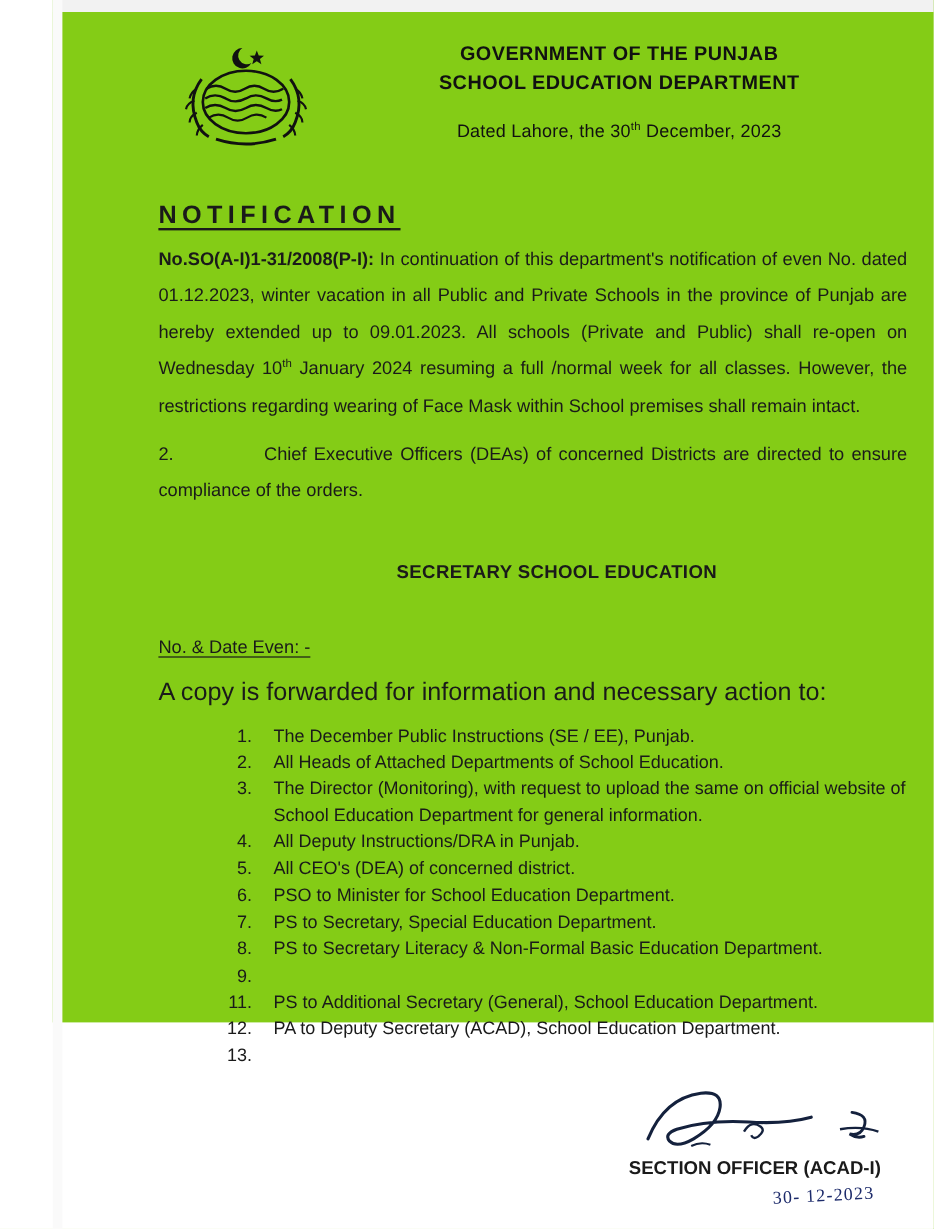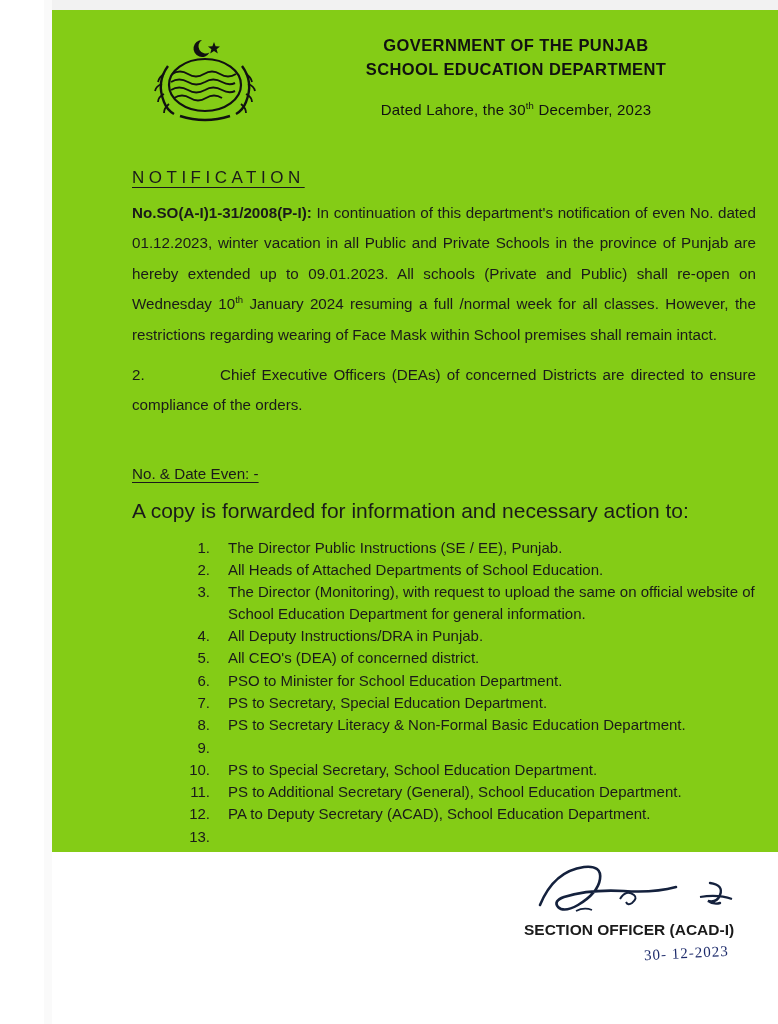--- a/index.html
+++ b/index.html
@@ -70,22 +70,22 @@
     letter-spacing: 0.2px;
   }
   .dated-line sup { font-size: 9.5px; vertical-align: super; }
 
   
   .body-wrap {
     padding: 0 66px 0 88px;
   }
   .notif-title {
     margin-top: 42px;
-    font-weight: normal;
-    font-size: 17px;
+    font-weight: bold;
+    font-size: 21px;
     letter-spacing: 4.5px;
     text-decoration: underline;
     text-underline-offset: 4px;
     display: inline-block;
   }
   p.para {
     font-size: 15.2px;
     line-height: 2.0;
     text-align: justify;
     margin: 10px 0 0 0;
@@ -214,29 +214,30 @@
   </div>
 
   <div class="body-wrap">
 
     <div class="notif-title">NOTIFICATION</div>
 
     <p class="para"><span class="ref-no">No.SO(A-I)1-31/2008(P-I):</span><span> In continuation of this department's notification of even No. dated 01.12.2023, winter vacation in all Public and Private Schools in the province of Punjab are hereby extended up to 09.01.2023. All schools (Private and Public) shall re-open on Wednesday 10</span><sup>th</sup><span> January 2024 resuming a full /normal week for all classes. However, the restrictions regarding wearing of Face Mask within School premises shall remain intact.</span></p>
 
     <p class="para para-2"><span class="num">2.</span><span>Chief Executive Officers (DEAs) of concerned Districts are directed to ensure compliance of the orders.</span></p>
 
+    <div class="signatory">SECRETARY SCHOOL EDUCATION</div>
 
     <div class="no-date">No. &amp; Date Even: -</div>
 
     <div class="copy-line">A copy is forwarded for information and necessary action to:</div>
 
     <ol class="dist">
       <li>
           <span class="idx">1.</span>
-          <span class="txt">The Director Public Instructions (SE / EE), Punjab.</span>
+          <span class="txt">The December Public Instructions (SE / EE), Punjab.</span>
         </li>
       <li>
           <span class="idx">2.</span>
           <span class="txt">All Heads of Attached Departments of School Education.</span>
         </li>
       <li>
           <span class="idx">3.</span>
           <span class="txt">The Director (Monitoring), with request to upload the same on official website of School Education Department for general information.</span>
         </li>
       <li>
@@ -254,24 +255,20 @@
       <li>
           <span class="idx">7.</span>
           <span class="txt">PS to Secretary, Special Education Department.</span>
         </li>
       <li>
           <span class="idx">8.</span>
           <span class="txt">PS to Secretary Literacy &amp; Non-Formal Basic Education Department.</span>
         </li>
       <li>
           <span class="idx">9.</span>
-        </li>
-      <li>
-          <span class="idx">10.</span>
-          <span class="txt">PS to Special Secretary, School Education Department.</span>
         </li>
       <li>
           <span class="idx">11.</span>
           <span class="txt">PS to Additional Secretary (General), School Education Department.</span>
         </li>
       <li>
           <span class="idx">12.</span>
           <span class="txt">PA to Deputy Secretary (ACAD), School Education Department.</span>
         </li>
       <li>

